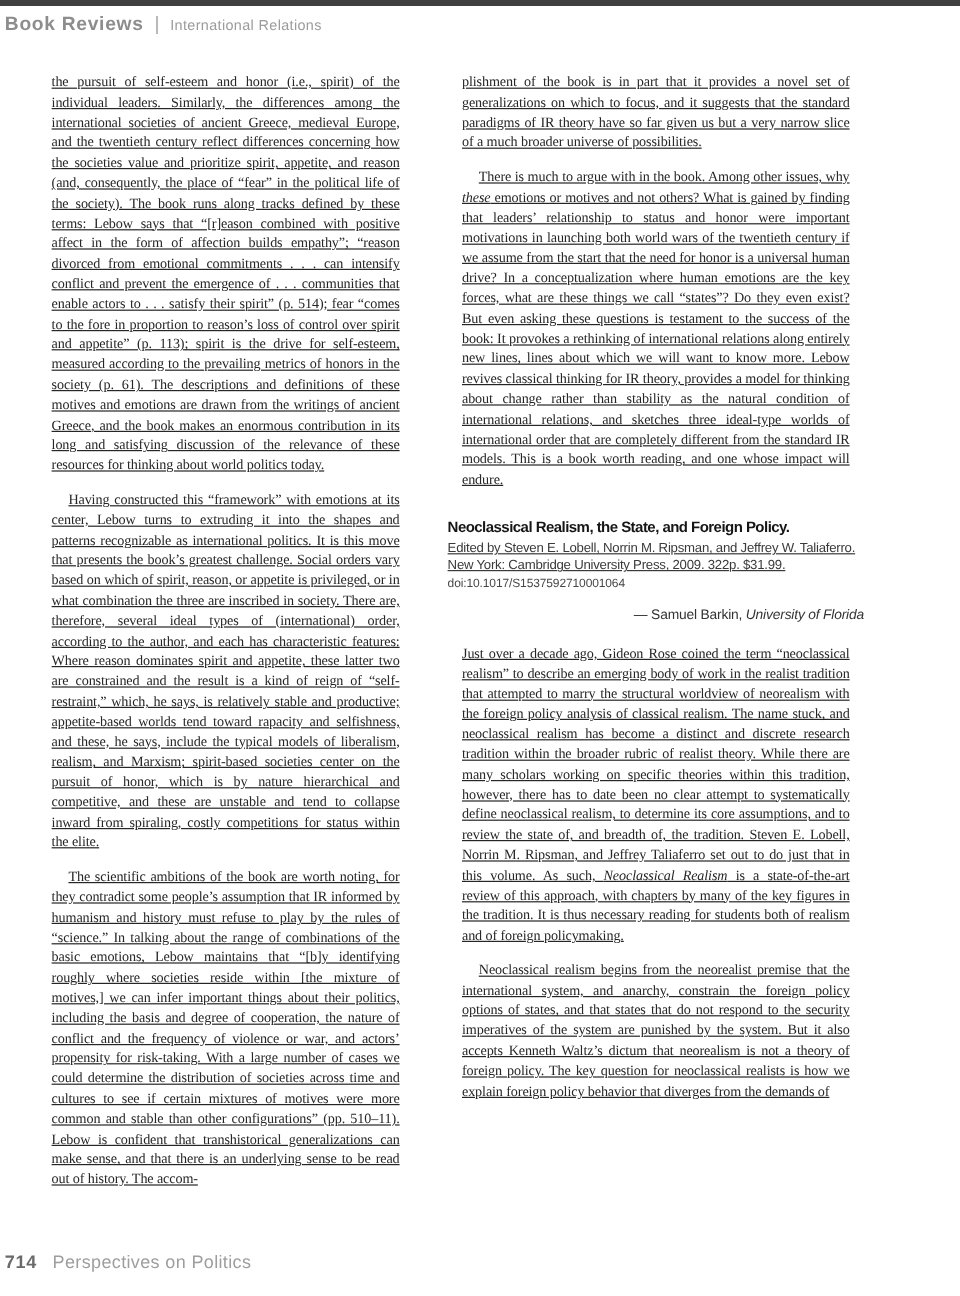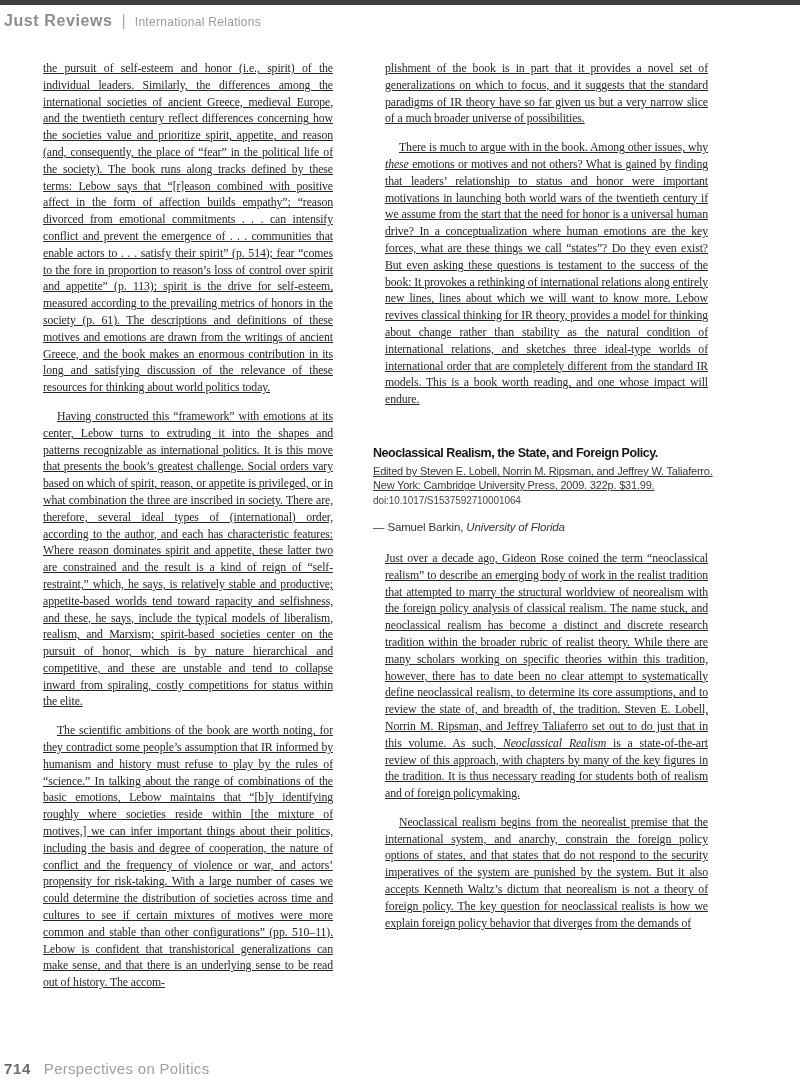--- a/index.html
+++ b/index.html
@@ -52,21 +52,21 @@
     font-size: 11.8px;
     line-height: 16.8px;
     letter-spacing: -0.1px;
     text-align: justify;
     color: #262626;
     text-decoration: underline;
   }
   p.body-para.indent { text-indent: 14px; }
   .italic { font-style: italic; }
   .review-header {
-    margin-top: 37px;
+    margin-top: 23px;
     font-family: "Liberation Sans", sans-serif;
   }
   .review-title {
     margin: 0 0 3px 0;
     font-size: 12.5px;
     font-weight: bold;
     letter-spacing: -0.45px;
     color: #161616;
     white-space: nowrap;
     line-height: 16px;
@@ -80,28 +80,29 @@
     text-decoration: underline;
   }
   .review-doi {
     margin: 2px 0 0 0;
     font-size: 10px;
     letter-spacing: -0.1px;
     color: #474747;
   }
   .review-byline {
     margin: 15px 0 17px 0;
+    text-align: right;
     font-size: 11.5px;
     letter-spacing: -0.15px;
     color: #333333;
   }
   .running-footer {
     position: absolute;
     left: 4px;
-    bottom: 2px;
+    bottom: 18px;
     font-family: "Liberation Sans", sans-serif;
     white-space: nowrap;
   }
   .ftr-num {
     font-weight: bold;
     font-size: 15px;
     color: #6a6a6a;
     letter-spacing: 0.6px;
   }
   .ftr-journal {
@@ -111,21 +112,21 @@
     letter-spacing: 0.3px;
   }
 </style>
 </head>
 <body>
 
 <div class="page">
   <div class="top-bar"></div>
 
   <header class="running-header">
-    <span class="hdr-bold">Just Reviews</span><span class="hdr-sep">|</span><span class="hdr-light">International Relations</span>
+    <span class="hdr-bold">Book Reviews</span><span class="hdr-sep">|</span><span class="hdr-light">International Relations</span>
   </header>
 
   <main class="columns">
     <section class="col col-left">
         <p class="body-para"><span>the pursuit of self-esteem and honor (i.e., spirit) of the individual leaders. Similarly, the differences among the international societies of ancient Greece, medieval Europe, and the twentieth century reflect differences concerning how the societies value and prioritize spirit, appetite, and reason (and, consequently, the place of “fear” in the political life of the society). The book runs along tracks defined by these terms: Lebow says that “[r]eason combined with positive affect in the form of affection builds empathy”; “reason divorced from emotional commitments . . . can intensify conflict and prevent the emergence of . . . communities that enable actors to . . . satisfy their spirit” (p. 514); fear “comes to the fore in proportion to reason’s loss of control over spirit and appetite” (p. 113); spirit is the drive for self-esteem, measured according to the prevailing metrics of honors in the society (p. 61). The descriptions and definitions of these motives and emotions are drawn from the writings of ancient Greece, and the book makes an enormous contribution in its long and satisfying discussion of the relevance of these resources for thinking about world politics today.</span></p>
         <p class="body-para indent"><span>Having constructed this “framework” with emotions at its center, Lebow turns to extruding it into the shapes and patterns recognizable as international politics. It is this move that presents the book’s greatest challenge. Social orders vary based on which of spirit, reason, or appetite is privileged, or in what combination the three are inscribed in society. There are, therefore, several ideal types of (international) order, according to the author, and each has characteristic features: Where reason dominates spirit and appetite, these latter two are constrained and the result is a kind of reign of “self-restraint,” which, he says, is relatively stable and productive; appetite-based worlds tend toward rapacity and selfishness, and these, he says, include the typical models of liberalism, realism, and Marxism; spirit-based societies center on the pursuit of honor, which is by nature hierarchical and competitive, and these are unstable and tend to collapse inward from spiraling, costly competitions for status within the elite.</span></p>
         <p class="body-para indent"><span>The scientific ambitions of the book are worth noting, for they contradict some people’s assumption that IR informed by humanism and history must refuse to play by the rules of “science.” In talking about the range of combinations of the basic emotions, Lebow maintains that “[b]y identifying roughly where societies reside within [the mixture of motives,] we can infer important things about their politics, including the basis and degree of cooperation, the nature of conflict and the frequency of violence or war, and actors’ propensity for risk-taking. With a large number of cases we could determine the distribution of societies across time and cultures to see if certain mixtures of motives were more common and stable than other configurations” (pp. 510–11). Lebow is confident that transhistorical generalizations can make sense, and that there is an underlying sense to be read out of history. The accom-</span></p>
       </section>
 
     <section class="col col-right">

